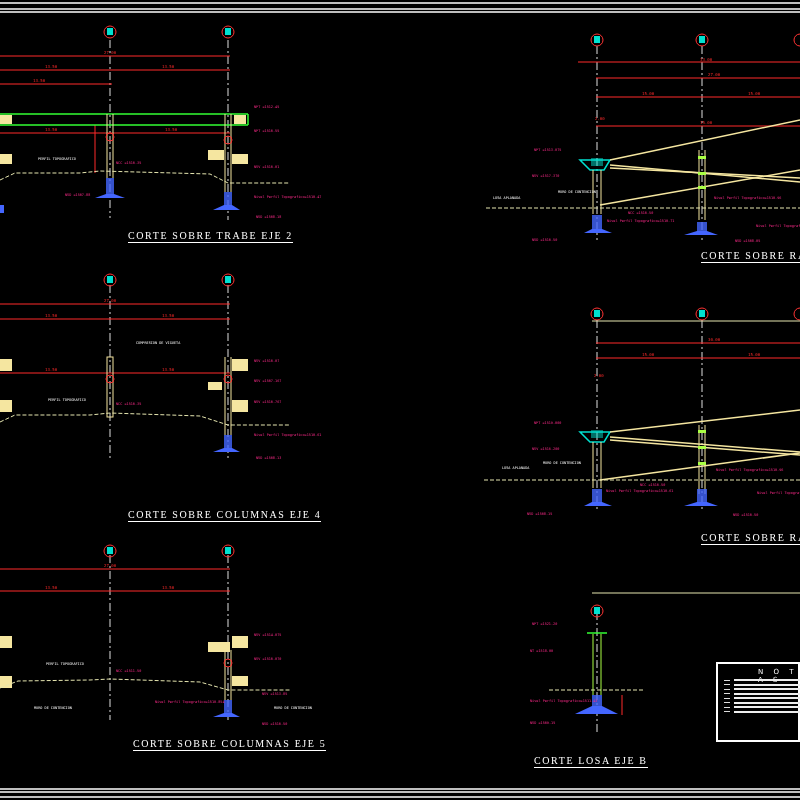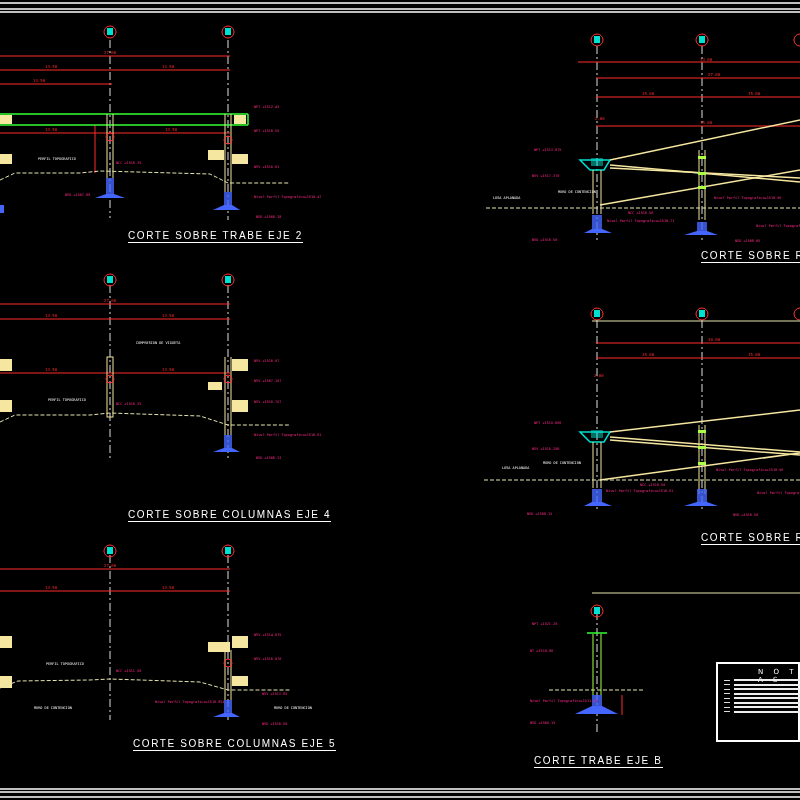--- a/index.html
+++ b/index.html
@@ -1,18 +1,18 @@
 <!DOCTYPE html>
 <html><head>
 <meta charset="utf-8">
 <style>
   html,body{margin:0;padding:0;background:#000;}
   body{width:800px;height:800px;position:relative;overflow:hidden;font-family:"DejaVu Sans Mono",monospace;}
   svg{position:absolute;left:0;top:0;}
-  .title{position:absolute;color:#fff;font-family:Liberation Sans, sans-serif;font-size:10px;letter-spacing:1.6px;white-space:nowrap;border-bottom:1px solid #fff;padding-bottom:1px;}
+  .title{position:absolute;color:#fff;font-family:Liberation Serif, serif;font-size:10px;letter-spacing:1.6px;white-space:nowrap;border-bottom:1px solid #fff;padding-bottom:1px;}
   .notes{position:absolute;left:716px;top:662px;width:84px;height:80px;border:2px solid #fff;box-sizing:border-box;}
   .notes-title{position:absolute;left:40px;top:4px;color:#fff;font-size:7px;letter-spacing:4px;font-family:"DejaVu Sans",sans-serif;}
   .notes-lines{position:absolute;left:6px;top:14px;}
   .notes-line{display:flex;align-items:center;height:4px;margin-bottom:0.5px;}
   .notes-dash{width:6px;height:1px;background:#ddd;margin-right:4px;}
   .notes-text{height:2px;background:#eee;width:70px;}
 </style>
 </head>
 <body>
 
@@ -331,21 +331,21 @@
         <text x="530" y="724">NSD =1509.15</text>
       </g>
   </g>
 </svg>
 
 <div class="title" style="left:128px;top:230px;">CORTE SOBRE TRABE EJE 2</div>
 <div class="title" style="left:128px;top:487px;margin-top:22px;">CORTE SOBRE COLUMNAS EJE 4</div>
 <div class="title" style="left:133px;top:738px;">CORTE SOBRE COLUMNAS EJE 5</div>
 <div class="title" style="left:701px;top:250px;">CORTE SOBRE RAMPA</div>
 <div class="title" style="left:701px;top:532px;">CORTE SOBRE RAMPA</div>
-<div class="title" style="left:534px;top:755px;">CORTE TRABE EJE B</div>
+<div class="title" style="left:534px;top:755px;">CORTE LOSA EJE B</div>
 
 <div class="notes">
   <div class="notes-title">N O T A S</div>
   <div class="notes-lines">
     <div class="notes-line">
         <span class="notes-dash"></span>
         <span class="notes-text"></span>
       </div>
     <div class="notes-line">
         <span class="notes-dash"></span>

